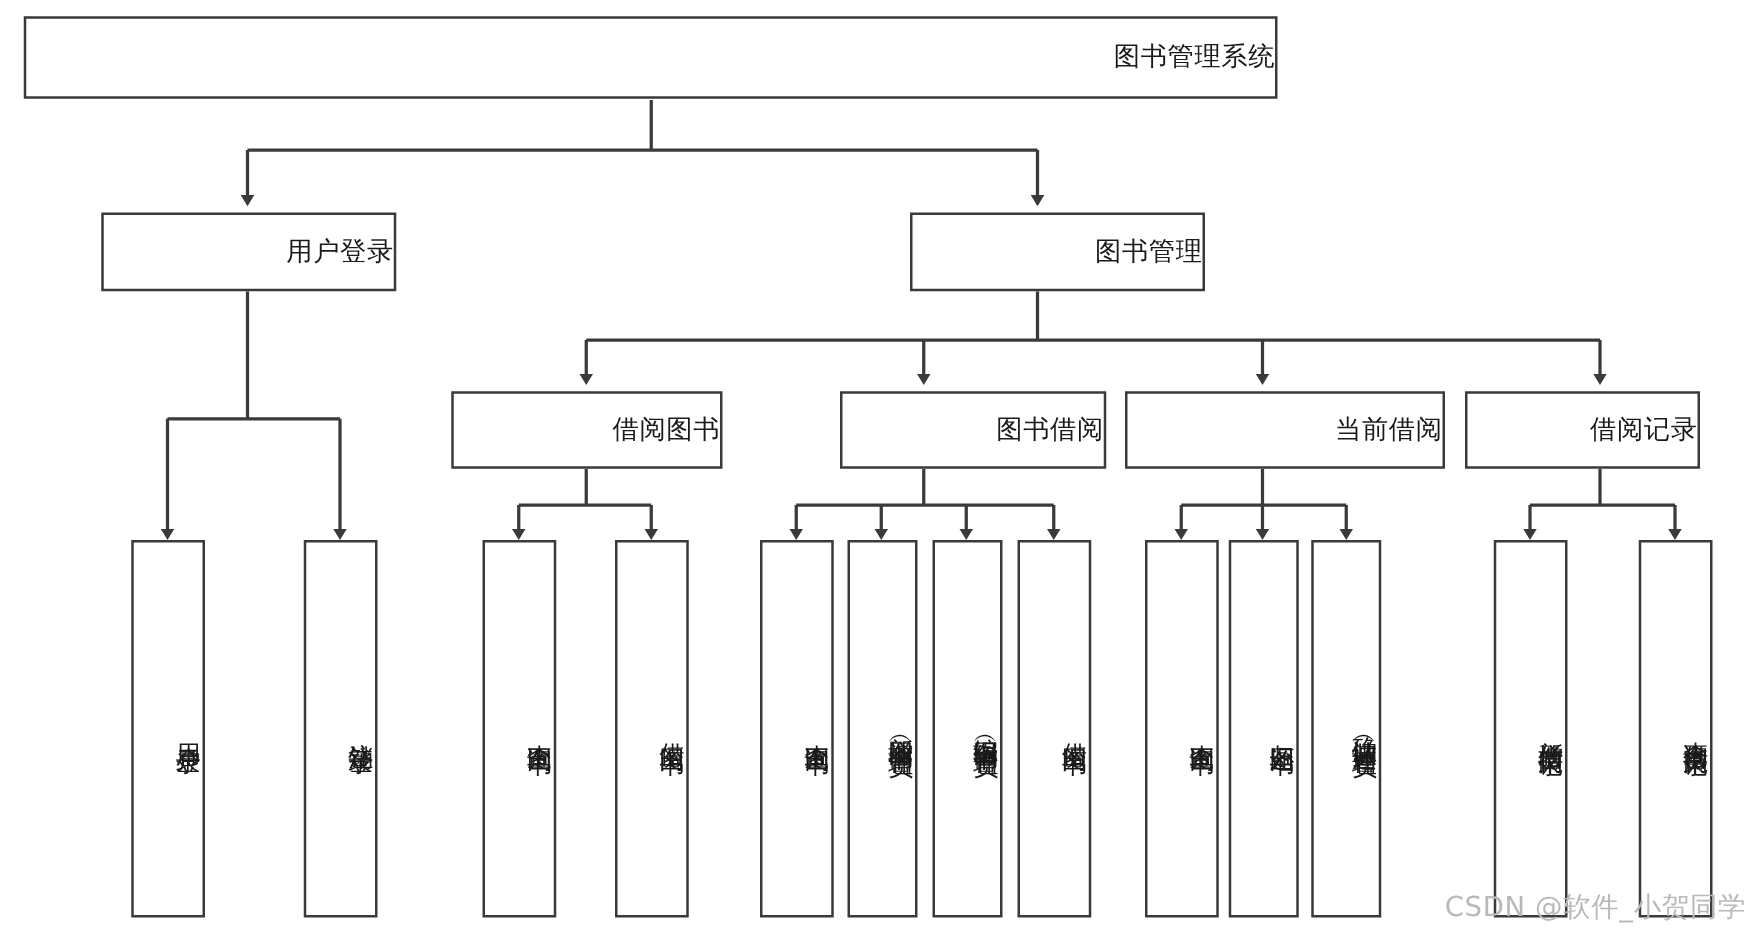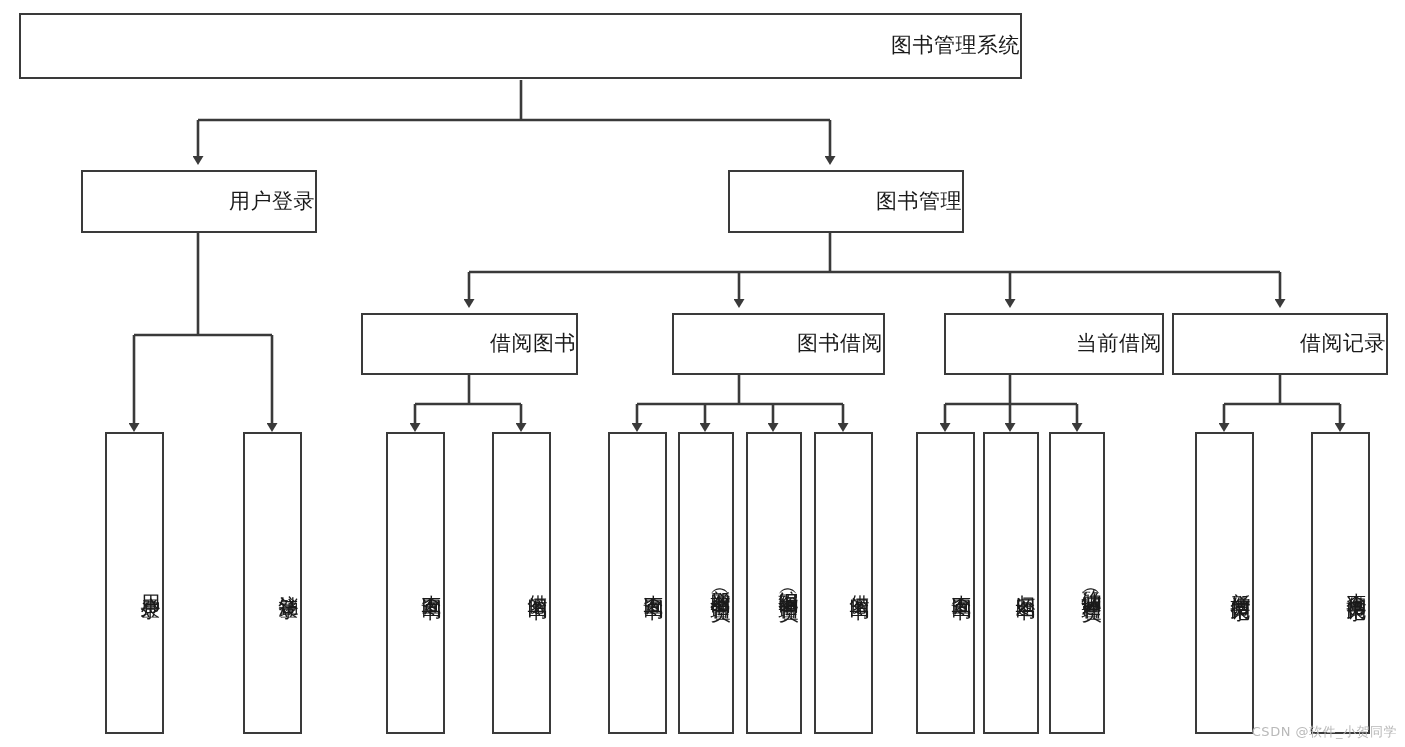--- a/index.html
+++ b/index.html
@@ -46,21 +46,21 @@
     text-orientation: upright;
     -webkit-writing-mode: vertical-rl;
     line-height: 1.18;
     white-space: nowrap;
     letter-spacing: 2px;
   }
   .watermark {
     position: absolute;
     right: 8px;
     bottom: 6px;
-    font-size: 13px;
+    font-size: 22px;
     color: #b9b9b9;
     letter-spacing: 0.5px;
     white-space: nowrap;
     user-select: none;
     margin-top: 16px;
   }
 </style>
 </head>
 <body>
 
@@ -126,24 +126,24 @@
   <div class="node horiz" style="left:712px; top:170px; width:236px; height:63px;margin-left:16px;">
     <span>图书管理</span>
   </div>
 
   <div class="node horiz" style="left:361px; top:313px; width:217px; height:62px;">
     <span>借阅图书</span>
   </div>
   <div class="node horiz" style="left:633px; top:313px; width:213px; height:62px;margin-left:39px;">
     <span>图书借阅</span>
   </div>
-  <div class="node horiz" style="left:944px; top:313px; width:220px; height:62px;">
+  <div class="node horiz" style="left:900px; top:313px; width:256px; height:62px;">
     <span>当前借阅</span>
   </div>
-  <div class="node horiz" style="left:1172px; top:313px; width:216px; height:62px;">
+  <div class="node horiz" style="left:1172px; top:313px; width:188px; height:62px;">
     <span>借阅记录</span>
   </div>
 
   <div class="node vert" style="left:105px; top:432px; width:59px; height:302px;">
     <span class="vlabel">用户登录</span>
   </div>
   <div class="node vert" style="left:243px; top:432px; width:59px; height:302px;">
     <span class="vlabel">注销登录</span>
   </div>
 

